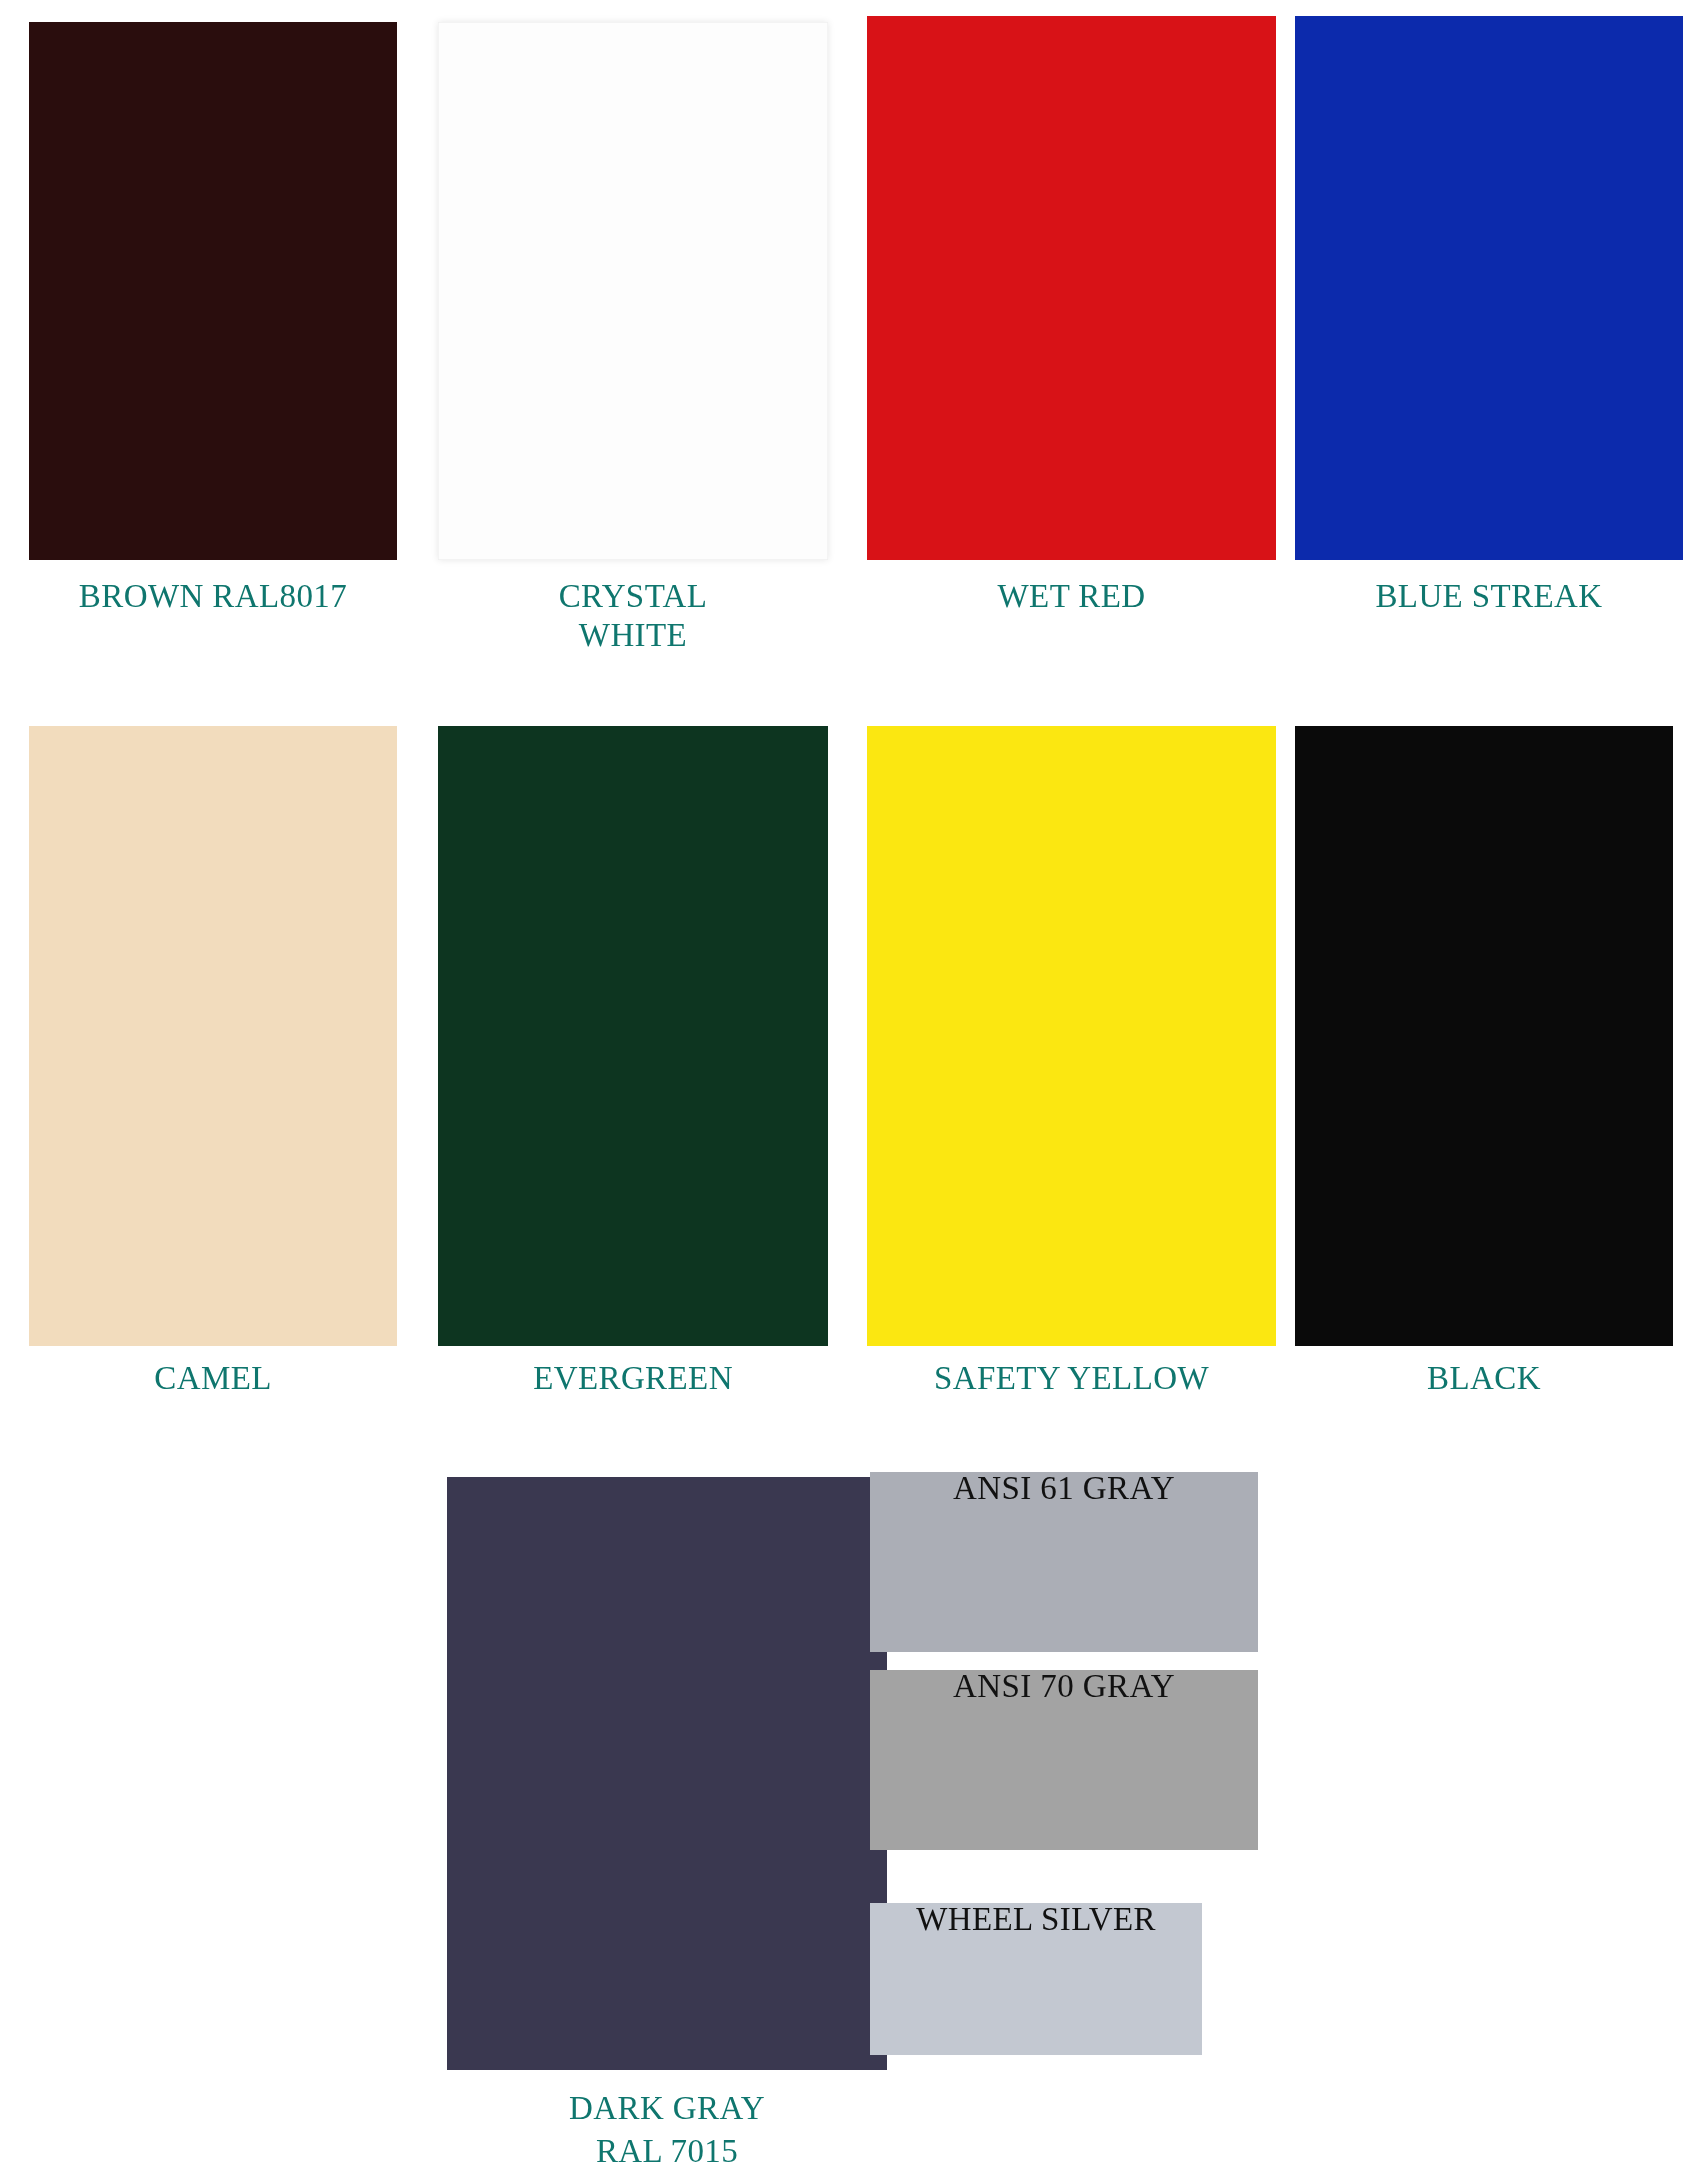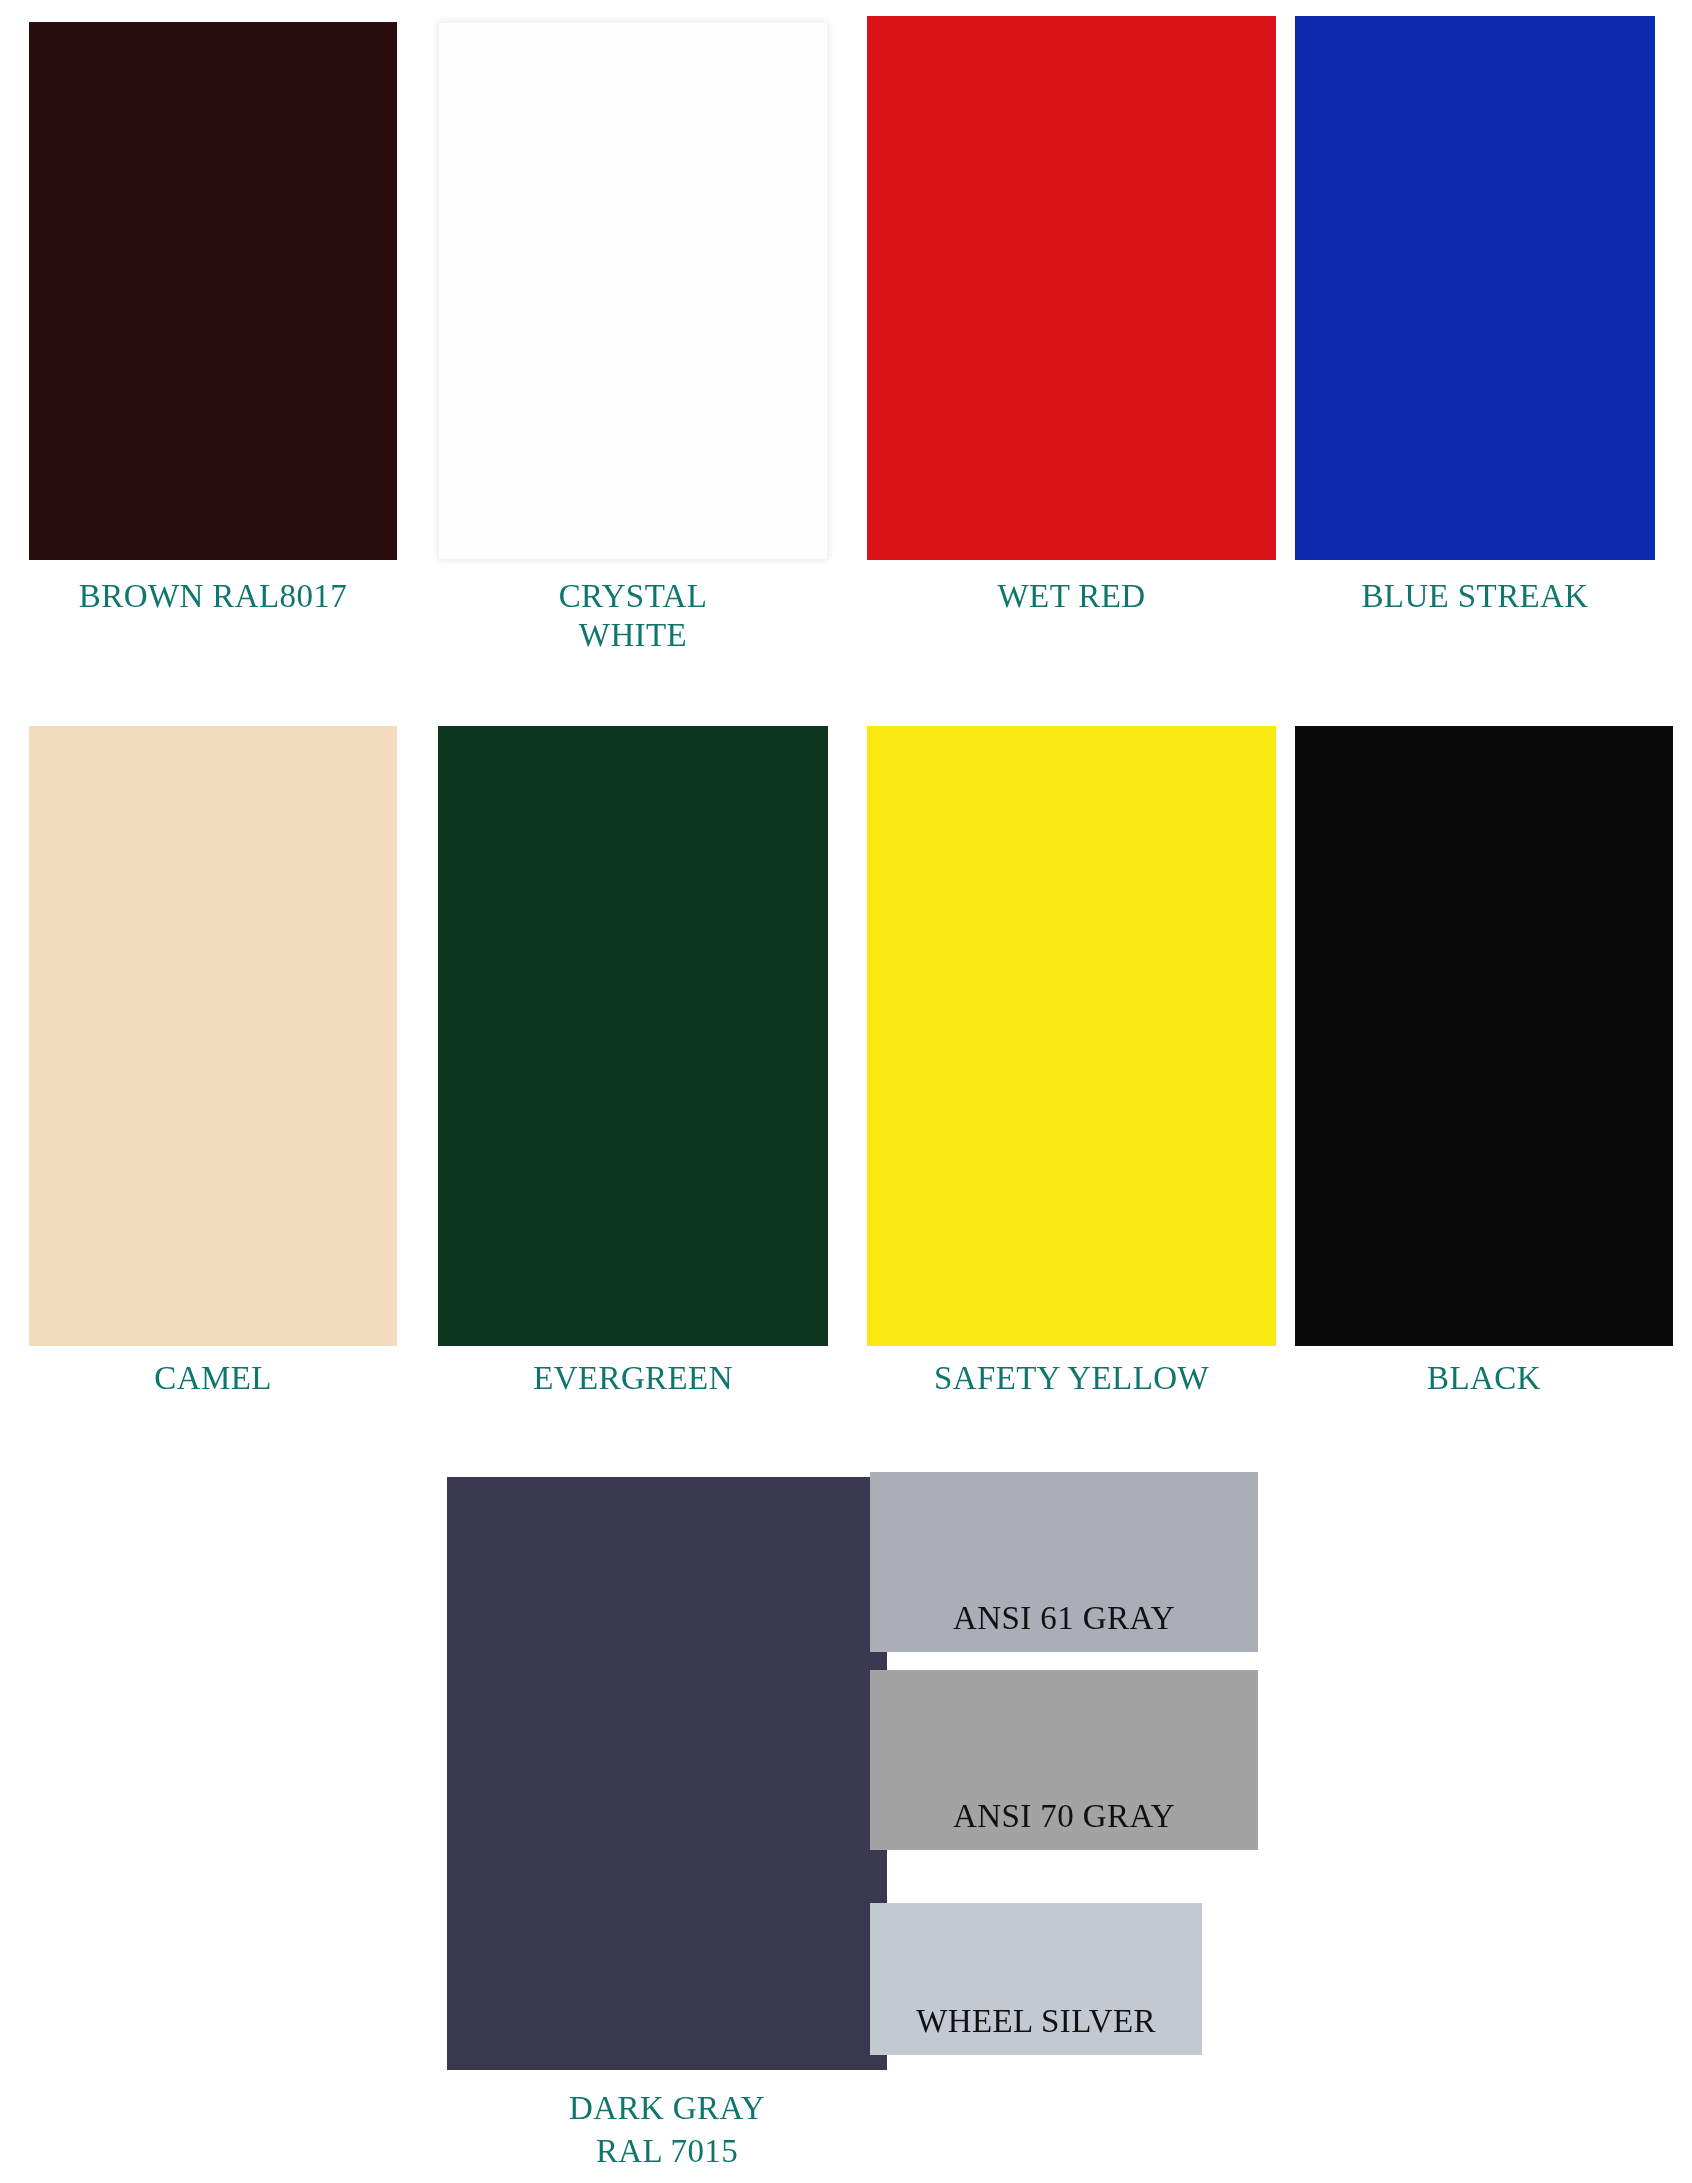--- a/index.html
+++ b/index.html
@@ -47,21 +47,21 @@
   
   #cell-brown        { left: 29px;   top: 22px;   width: 368px; }
   #cell-brown .chip  { height: 538px; }
 
   #cell-crystal      { left: 438px;  top: 22px;   width: 390px; }
   #cell-crystal .chip{ height: 538px; background:#fdfdfd; box-shadow: 0 0 0 0.7px #f0f0f0 inset, 0 0 7.1px rgba(0,0,0,0.10); }
 
   #cell-red          { left: 867px; top: 16.4px;   width: 409px; }
   #cell-red .chip    { height: 544px; }
 
-  #cell-blue         { left: 1295px; top: 16.4px;   width: 360px; }
+  #cell-blue         { left: 1295px; top: 16.4px;   width: 388px; }
   #cell-blue .chip   { height: 544px; }
 
   
   #cell-camel        { left: 29px;   top: 726px; width: 368px; }
   #cell-camel .chip  { height: 620px; }
 
   #cell-evergreen    { left: 438px;  top: 726px; width: 390px; }
   #cell-evergreen .chip { height: 620px; }
 
   #cell-yellow       { left: 867px; top: 726px; width: 409px; }
@@ -73,21 +73,21 @@
   
   #cell-darkgray        { left: 447px;  top: 1477px; width: 440px; }
   #cell-darkgray .chip  { height: 593px; }
   #cell-darkgray .caption { font-size: 33px; line-height: 1.30; }
 
   
   .bar {
     position: absolute;
     box-sizing: border-box;
     display: flex;
-    align-items: flex-end;
+    align-items: flex-start;
     justify-content: center;
   }
   .bar .bar-label {
     font-size: 33px;
     line-height: 1;
     letter-spacing: 0.4px;
     color: #111111;
     padding-bottom: 17px;
     text-align: center;
     width: 100%;

